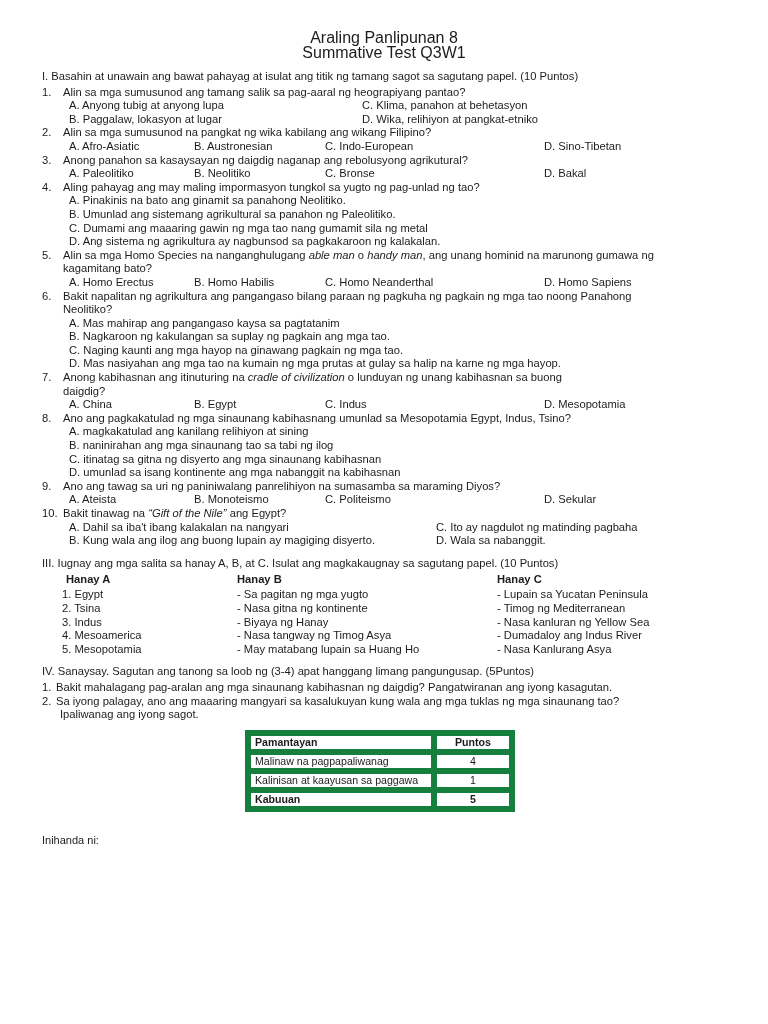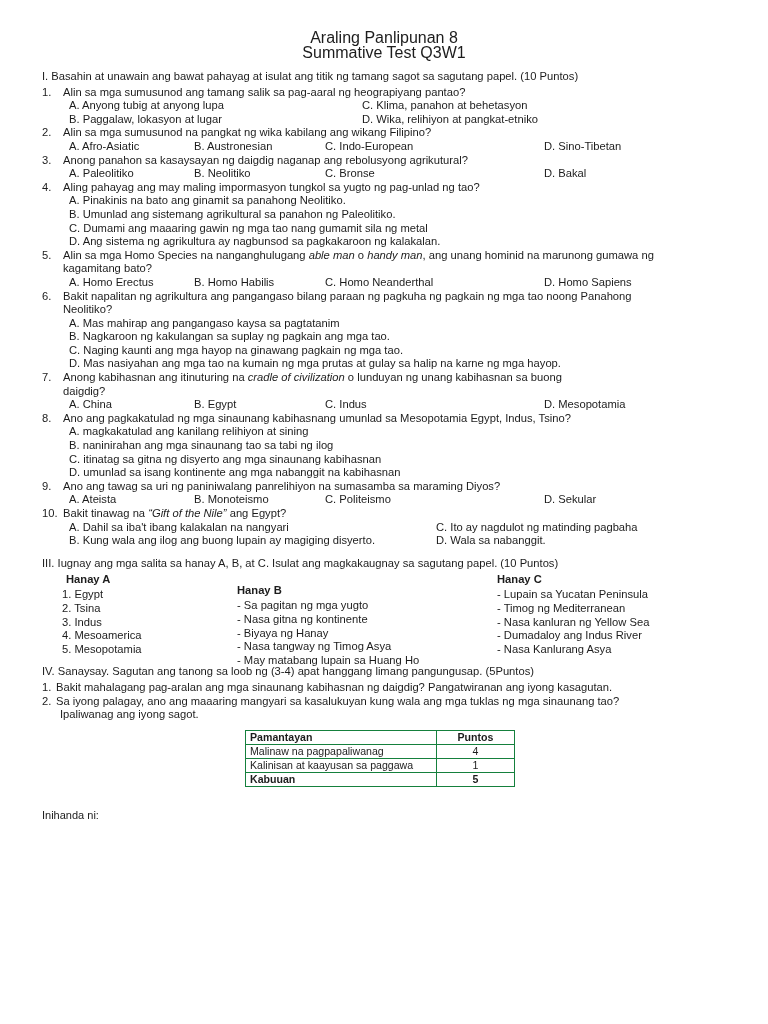--- a/index.html
+++ b/index.html
@@ -95,21 +95,21 @@
     position: relative;
     height: 15px;
     font-weight: bold;
     margin-top: 3px;
   }
   .hanay-head span { position: absolute; top: 0; }
   .hanay-rows { position: relative; }
   .hanay-row { position: relative; height: 13.6px; }
   .hanay-row span { position: absolute; top: 0; white-space: nowrap; }
   .colA { left: 20px; }
-  .colB { left: 195px; margin-top: 11px; }
+  .colB { left: 195px; }
   .colC { left: 455px; }
   .hanay-head .colA { left: 24px; }
   .hanay-head .colB { left: 195px; }
   .hanay-head .colC { left: 455px; }
 
   
   .essay-item {
     position: relative;
     padding-left: 14px;
   }
@@ -122,21 +122,21 @@
     display: flex;
     justify-content: center;
     padding-right: 20px;
   }
   table.rubric {
     border-collapse: collapse;
     font-size: 10.6px;
     width: 270px;
   }
   table.rubric td, table.rubric th {
-    border: 1px solid #15803d;
+    border: 6px solid #15803d;
     padding: 0px 4px;
     height: 13px;
     line-height: 13px;
     font-weight: normal;
     text-align: left;
   }
   table.rubric th { font-weight: bold; }
   table.rubric .ptcol { width: 78px; text-align: center; }
   table.rubric tr.total td { font-weight: bold; }
 

